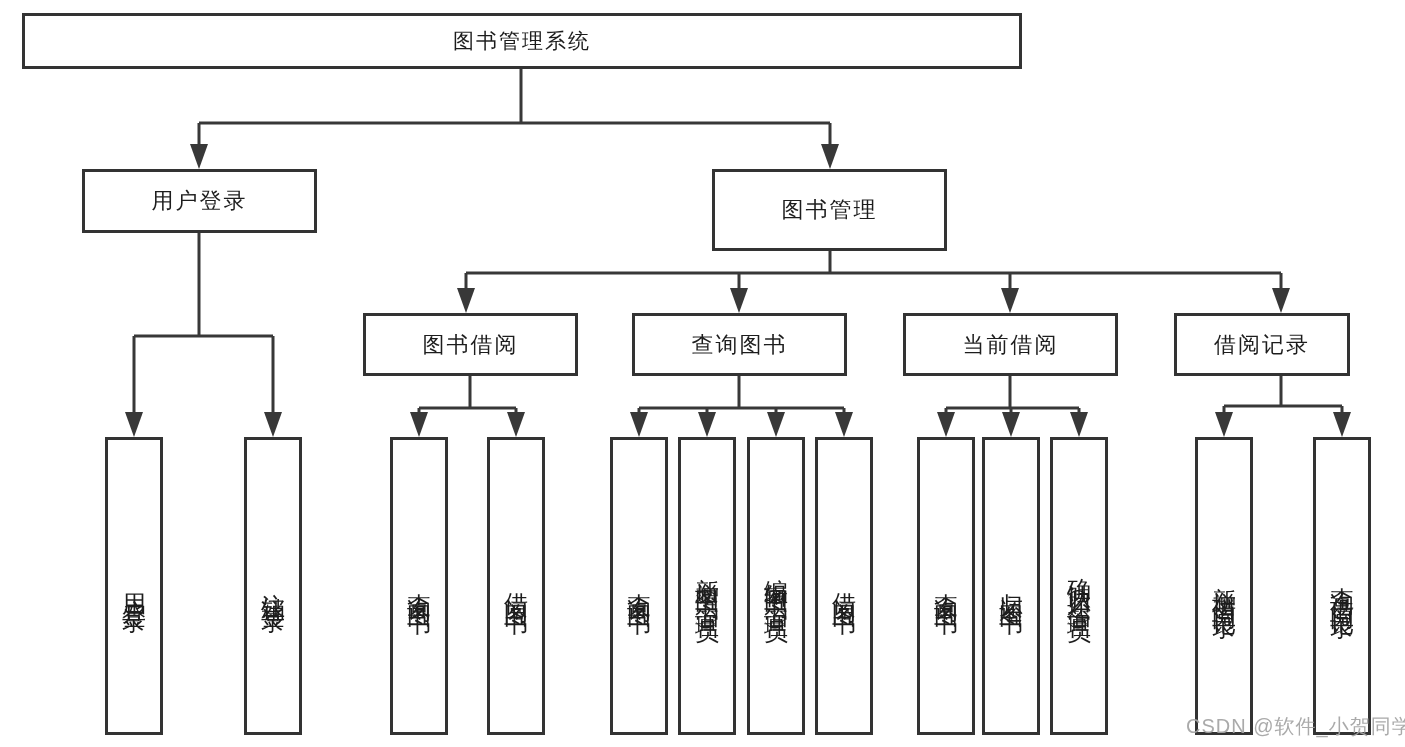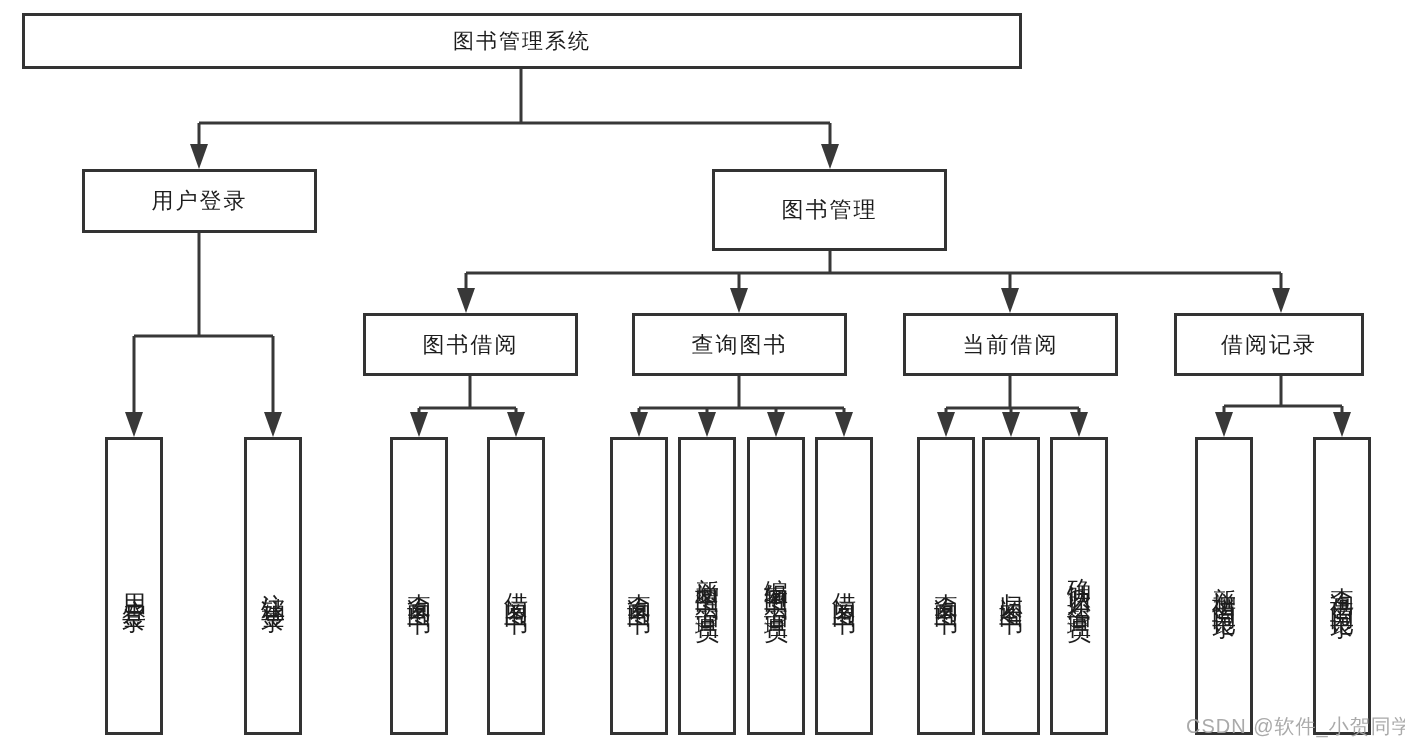--- a/index.html
+++ b/index.html
@@ -107,21 +107,21 @@
 
   <div class="node hnode" style="left:363px; top:313px; width:215px; height:63px;">
     <span>图书借阅</span>
   </div>
   <div class="node hnode" style="left:632px; top:313px; width:215px; height:63px;">
     <span>查询图书</span>
   </div>
   <div class="node hnode" style="left:903px; top:313px; width:215px; height:63px;">
     <span>当前借阅</span>
   </div>
-  <div class="node hnode" style="left:1174px; top:313px; width:190px; height:63px;">
+  <div class="node hnode" style="left:1174px; top:313px; width:176px; height:63px;">
     <span>借阅记录</span>
   </div>
 
   <div class="node leaf" style="left:105px;">
     <span class="vtext">用户登录</span>
   </div>
   <div class="node leaf" style="left:244px;">
     <span class="vtext">注销登录</span>
   </div>
   <div class="node leaf" style="left:390px;">

